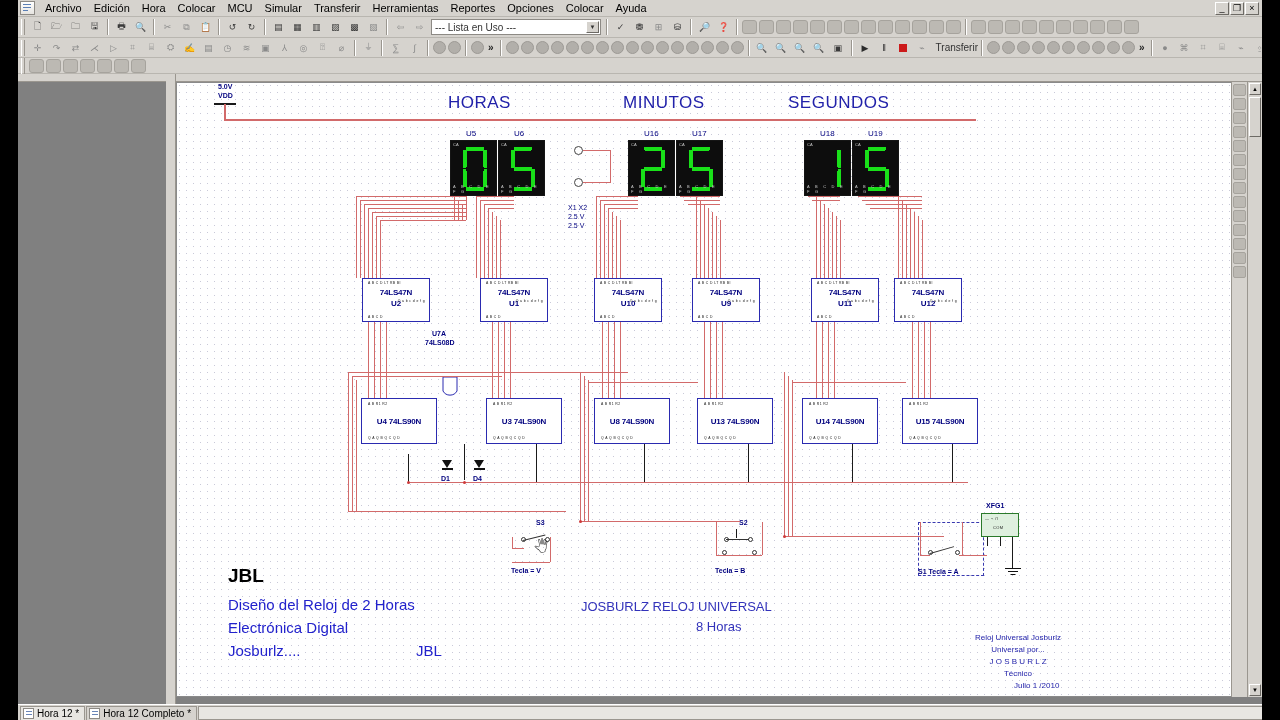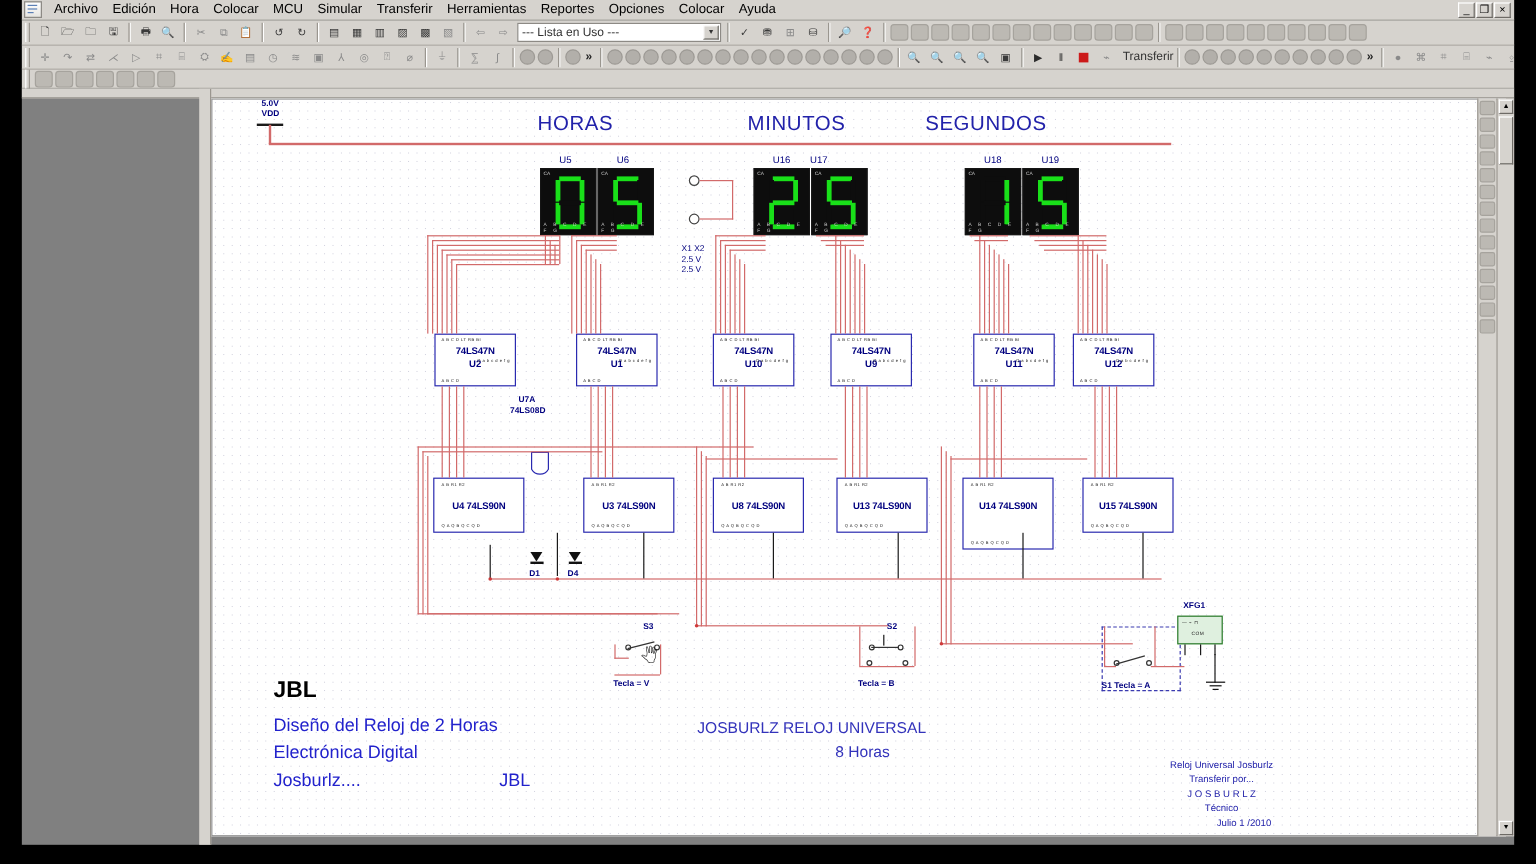--- a/index.html
+++ b/index.html
@@ -432,21 +432,21 @@
 
       <div class="lbl" style="left:42px; top:1px; font-size:7px; font-weight:bold;">5.0V</div>
       <div class="lbl" style="left:42px; top:10px; font-size:7px; font-weight:bold;">VDD</div>
       <div class="wire blk" style="left:38px; top:21px; width:22px; height:1.5px;"></div>
       <div class="wire" style="left:48px; top:22px; width:1.5px; height:16px;"></div>
 
       <div class="wire" style="left:48px; top:37px; width:752px; height:1.5px;"></div>
 
       <div class="lbl section-title" style="left:272px; top:11px;">HORAS</div>
       <div class="lbl section-title" style="left:447px; top:11px;">MINUTOS</div>
-      <div class="lbl section-title" style="left:595px; top:11px;">SEGUNDOS</div>
+      <div class="lbl section-title" style="left:612px; top:11px;">SEGUNDOS</div>
 
       <div class="lbl" style="left:290px; top:47px; font-size:8px;">U5</div>
       <div class="seg-mod" style="left:274px; top:58px; width:47px; height:56px;">
         <div class="seg-ca">CA</div>
         <div class="digit" style="left:11px; top:6px; width:26px; height:44px;">
           <i class="sg-a"></i>
             <i class="sg-b"></i>
             <i class="sg-c"></i>
             <i class="sg-d"></i>
             <i class="sg-e"></i>
@@ -479,21 +479,21 @@
             <i class="sg-b"></i>
             <i class="sg-c off"></i>
             <i class="sg-d"></i>
             <i class="sg-e"></i>
             <i class="sg-f off"></i>
             <i class="sg-g"></i>
         </div>
         <div class="seg-pins">A B C D E F G</div>
       </div>
 
-      <div class="lbl" style="left:499px; top:47px; font-size:8px;">U17</div>
+      <div class="lbl" style="left:516px; top:47px; font-size:8px;">U17</div>
       <div class="seg-mod" style="left:500px; top:58px; width:47px; height:56px;">
         <div class="seg-ca">CA</div>
         <div class="digit" style="left:11px; top:6px; width:26px; height:44px;">
           <i class="sg-a"></i>
             <i class="sg-b off"></i>
             <i class="sg-c"></i>
             <i class="sg-d"></i>
             <i class="sg-e off"></i>
             <i class="sg-f"></i>
             <i class="sg-g"></i>
@@ -608,21 +608,21 @@
         <div class="pintext" style="left:6px; bottom:3px;">Q A Q B Q C Q D</div>
       </div>
       <div class="ic" style="left:521px; top:316px; width:76px; height:46px;">
         <div class="name" style="top:18px;">
           <span>U13</span>
           <span>74LS90N</span>
         </div>
         <div class="pintext" style="left:6px; top:3px;">A B R1 R2</div>
         <div class="pintext" style="left:6px; bottom:3px;">Q A Q B Q C Q D</div>
       </div>
-      <div class="ic" style="left:626px; top:316px; width:76px; height:60px;">
+      <div class="ic" style="left:626px; top:316px; width:76px; height:46px;">
         <div class="name" style="top:18px;">
           <span>U14</span>
           <span>74LS90N</span>
         </div>
         <div class="pintext" style="left:6px; top:3px;">A B R1 R2</div>
         <div class="pintext" style="left:6px; bottom:3px;">Q A Q B Q C Q D</div>
       </div>
       <div class="ic" style="left:726px; top:316px; width:76px; height:46px;">
         <div class="name" style="top:18px;">
           <span>U15</span>
@@ -838,21 +838,21 @@
         <div class="lbl row" style="left:52px; top:514px;">Diseño del Reloj de 2 Horas</div>
         <div class="lbl row" style="left:52px; top:537px;">Electrónica Digital</div>
         <div class="lbl row" style="left:52px; top:560px;">Josburlz....</div>
         <div class="lbl row" style="left:240px; top:560px;">JBL</div>
         <div class="lbl row2" style="left:405px; top:517px;">JOSBURLZ  RELOJ  UNIVERSAL</div>
         <div class="lbl row2" style="left:520px; top:537px;">8 Horas</div>
       </div>
 
       <div>
         <div class="lbl tb-small" style="left:777px; top:551px; width:130px;">Reloj Universal Josburlz</div>
-        <div class="lbl tb-small" style="left:777px; top:563px; width:130px;">Transferir por...</div>
+        <div class="lbl tb-small" style="left:777px; top:563px; width:130px;">Universal por...</div>
         <div class="lbl tb-small" style="left:777px; top:575px; width:130px;">J O S B U R L Z</div>
         <div class="lbl tb-small" style="left:777px; top:587px; width:130px;">Técnico</div>
         <div class="lbl tb-small" style="left:838px; top:599px; width:90px; text-align:left;">Julio 1 /2010</div>
       </div>
     </div>
 
     <div class="rightbar">
       <div class="rbtn"></div>
       <div class="rbtn"></div>
       <div class="rbtn"></div>
@@ -869,14 +869,25 @@
       <div class="rbtn"></div>
     </div>
 
     <div class="vscroll">
       <div class="sbtn" style="top:1px;">▲</div>
       <div class="thumb" style="top:15px;"></div>
       <div class="sbtn" style="bottom:1px;">▼</div>
     </div>
   </div>
 
+  <div class="tabbar">
+    <div class="tab active">
+      <span class="tabicon"></span>
+      <span>Hora 12 *</span>
+    </div>
+    <div class="tab">
+      <span class="tabicon"></span>
+      <span>Hora 12 Completo *</span>
+    </div>
+    <div class="tabrest"></div>
+  </div>
 
 </div>
 
 </body></html>

